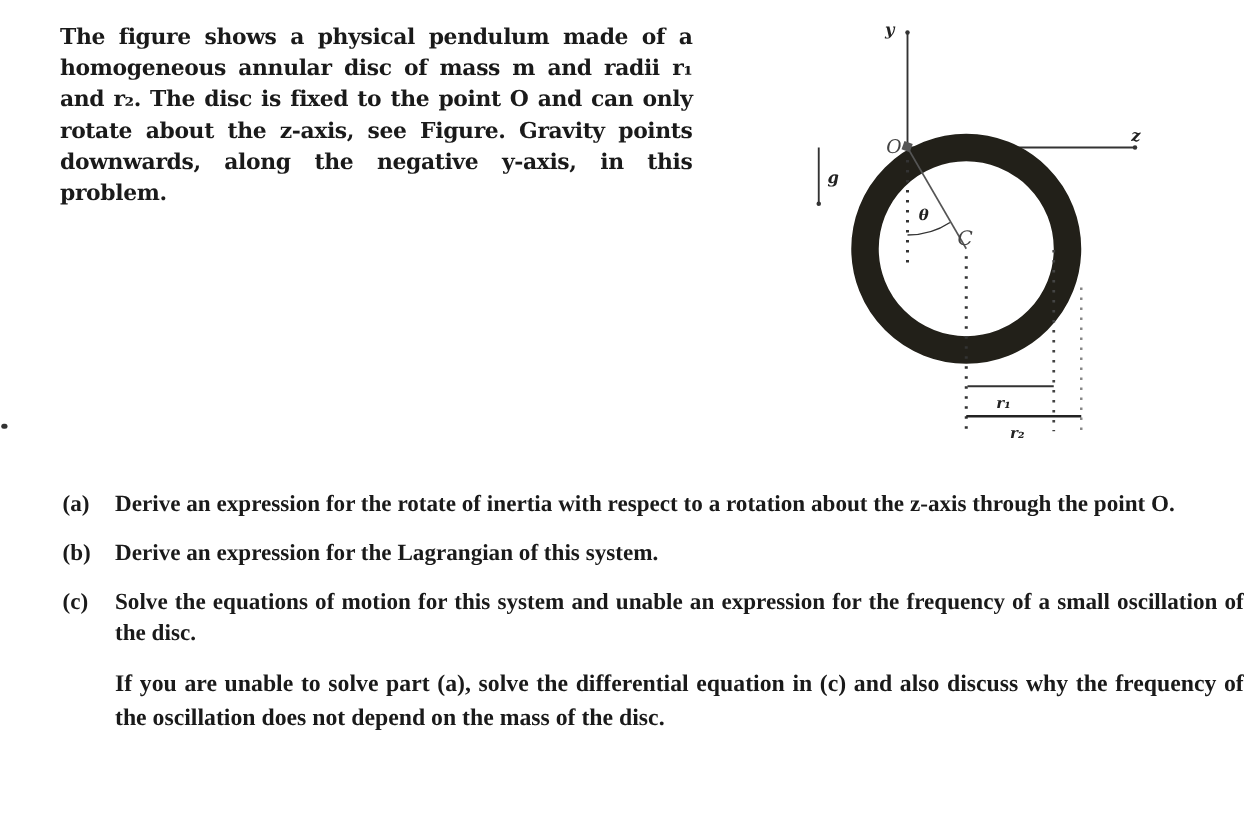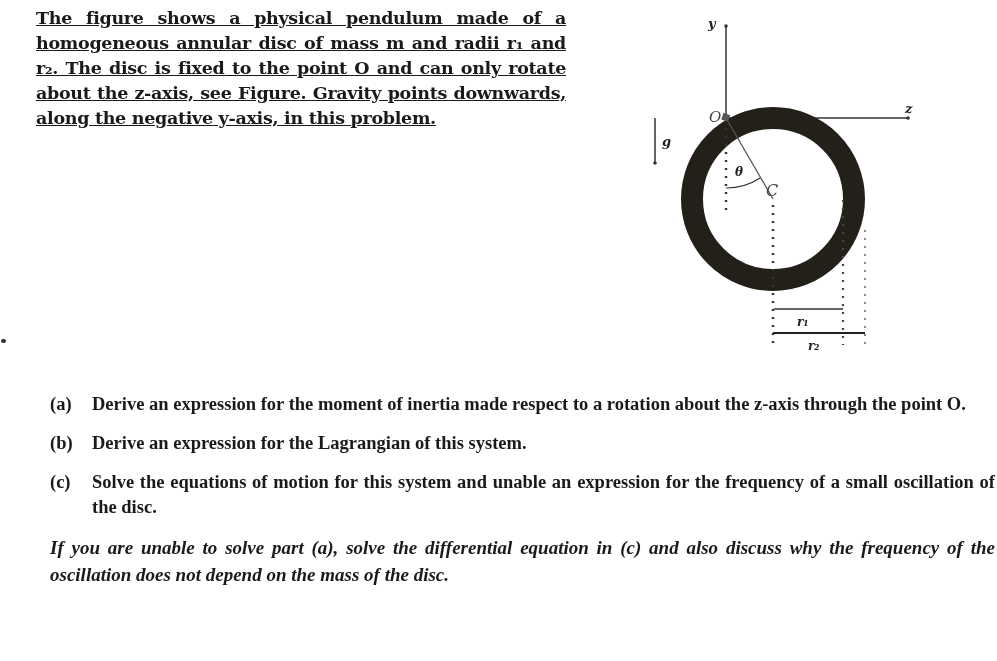--- a/index.html
+++ b/index.html
@@ -1,29 +1,29 @@
 <!DOCTYPE html>
 <html><head>
 <meta charset="utf-8">
 <style>
   html, body { margin: 0; padding: 0; background: #ffffff; }
   body { width: 997px; height: 661px; position: relative; overflow: hidden;
          font-family: "DejaVu Serif", "Liberation Serif", serif; color: #1a1a1a; }
   .intro { position: absolute; left: 36px; top: 6px; width: 530px;
            font-size: 17.5px; line-height: 25px; text-align: justify;
            font-family: "DejaVu Serif", serif; font-weight: bold; letter-spacing: -0.3px; }
-  .intro p { margin: 0; text-decoration: underline; }
+  .intro p { margin: 12px; }
   .figure { position: absolute; left: 630px; top: 0; width: 320px; height: 360px; }
   .questions { position: absolute; left: 50px; top: 392px; width: 945px;
                font-family: "Liberation Serif", serif; font-size: 18.5px; line-height: 25px;
                font-weight: bold; }
   .q { display: flex; margin-bottom: 14px; }
   .q .lbl { width: 42px; flex: 0 0 42px; }
   .q .txt { flex: 1; text-align: justify; }
-  .note { font-size: 19px; line-height: 27px; text-align: justify; font-style: italic; }
+  .note { margin-left: 42px; font-size: 19px; line-height: 27px; text-align: justify; }
   .dot { position: absolute; left: 1px; top: 339px; width: 5px; height: 4px; background: #333; border-radius: 2px; }
 </style>
 </head>
 <body>
 
 <div class="intro">
   <p>The figure shows a physical pendulum made of a homogeneous annular disc of mass m and radii r₁ and r₂. The disc is fixed to the point O and can only rotate about the z-axis, see Figure. Gravity points downwards, along the negative y-axis, in this problem.</p>
 </div>
 
 <div class="figure">
@@ -64,21 +64,21 @@
     <text x="797" y="326" font-family="DejaVu Serif, serif" font-style="italic" font-weight="bold" font-size="12" fill="#222">r₁</text>
     <text x="808" y="350" font-family="DejaVu Serif, serif" font-style="italic" font-weight="bold" font-size="12" fill="#222">r₂</text>
   </svg>
 </div>
 
 <div class="dot"></div>
 
 <div class="questions">
   <div class="q">
     <span class="lbl">(a)</span>
-    <span class="txt">Derive an expression for the moment of inertia made respect to a rotation about the z-axis through the point O.</span>
+    <span class="txt">Derive an expression for the rotate of inertia with respect to a rotation about the z-axis through the point O.</span>
   </div>
   <div class="q">
     <span class="lbl">(b)</span>
     <span class="txt">Derive an expression for the Lagrangian of this system.</span>
   </div>
   <div class="q">
     <span class="lbl">(c)</span>
     <span class="txt">Solve the equations of motion for this system and unable an expression for the frequency of a small oscillation of the disc.</span>
   </div>
   <div class="note">If you are unable to solve part (a), solve the differential equation in (c) and also discuss why the frequency of the oscillation does not depend on the mass of the disc.</div>

